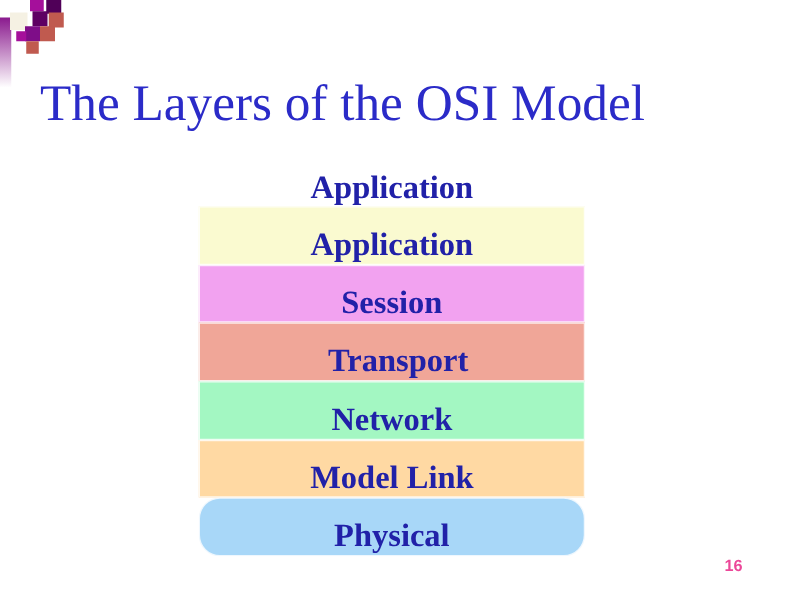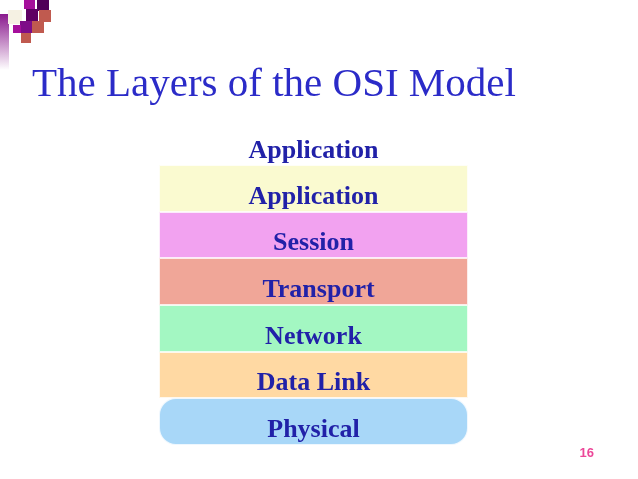--- a/index.html
+++ b/index.html
@@ -121,21 +121,21 @@
 
     <div class="layer" style="background-color: rgb(240, 166, 152); padding-left: 10px;">
       <span>Transport</span>
     </div>
 
     <div class="layer" style="background-color: rgb(163, 247, 194);">
       <span>Network</span>
     </div>
 
     <div class="layer" style="background-color: rgb(255, 217, 163);">
-      <span>Data Link</span>
+      <span>Model Link</span>
     </div>
 
     <div class="layer" style="background-color: rgb(168, 215, 248); border-radius: 17px;">
       <span>Physical</span>
     </div>
 
   </div>
 
   <div class="page-number" style="color: #ec4899;">16</div>
 

